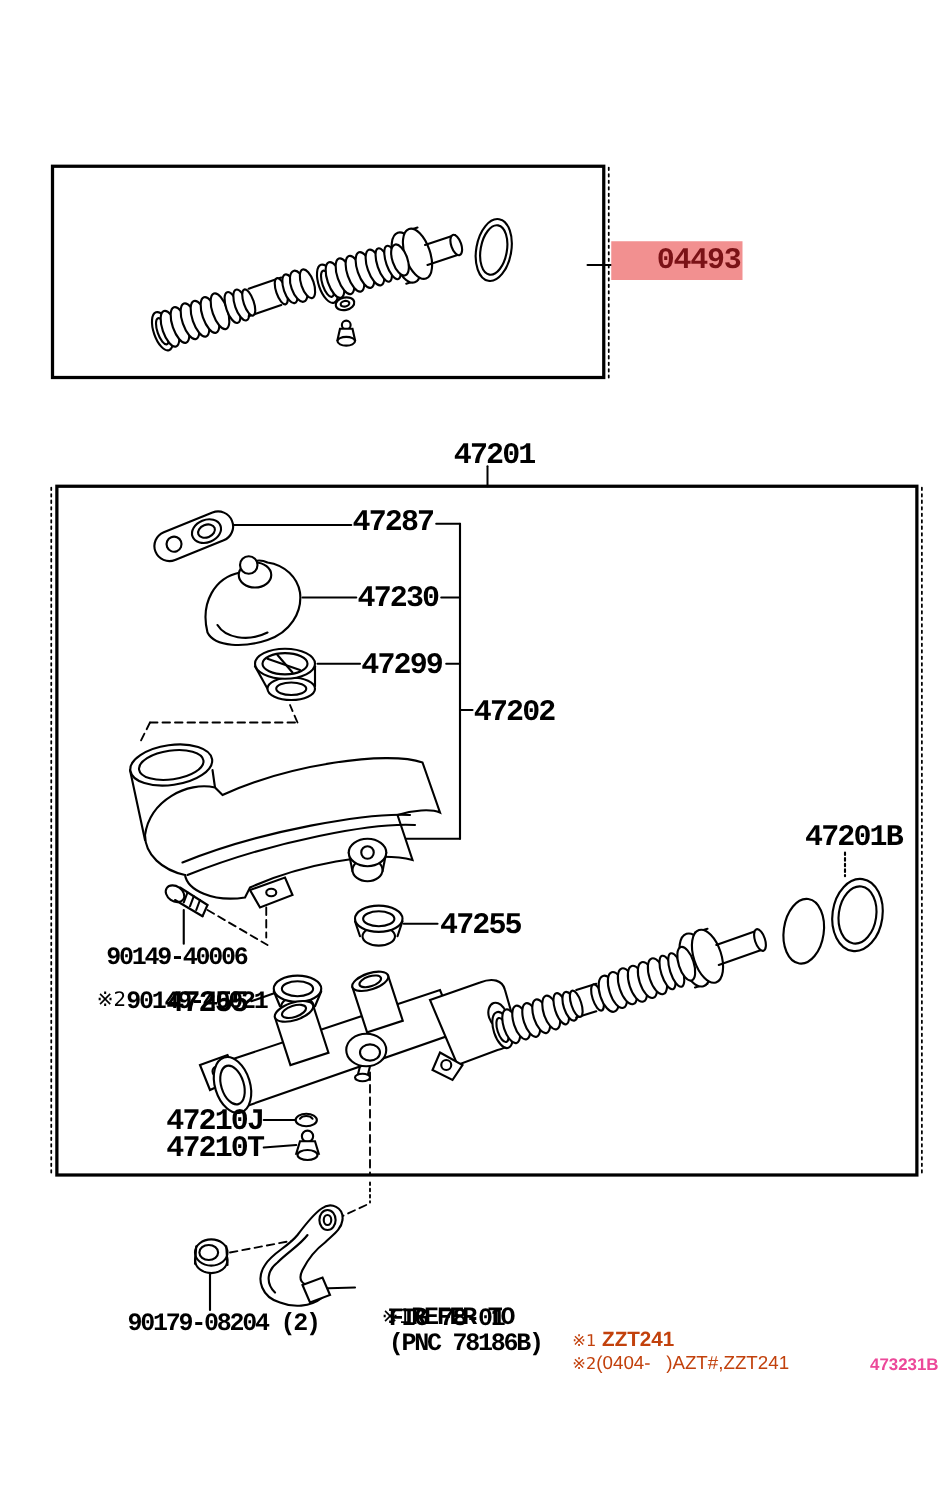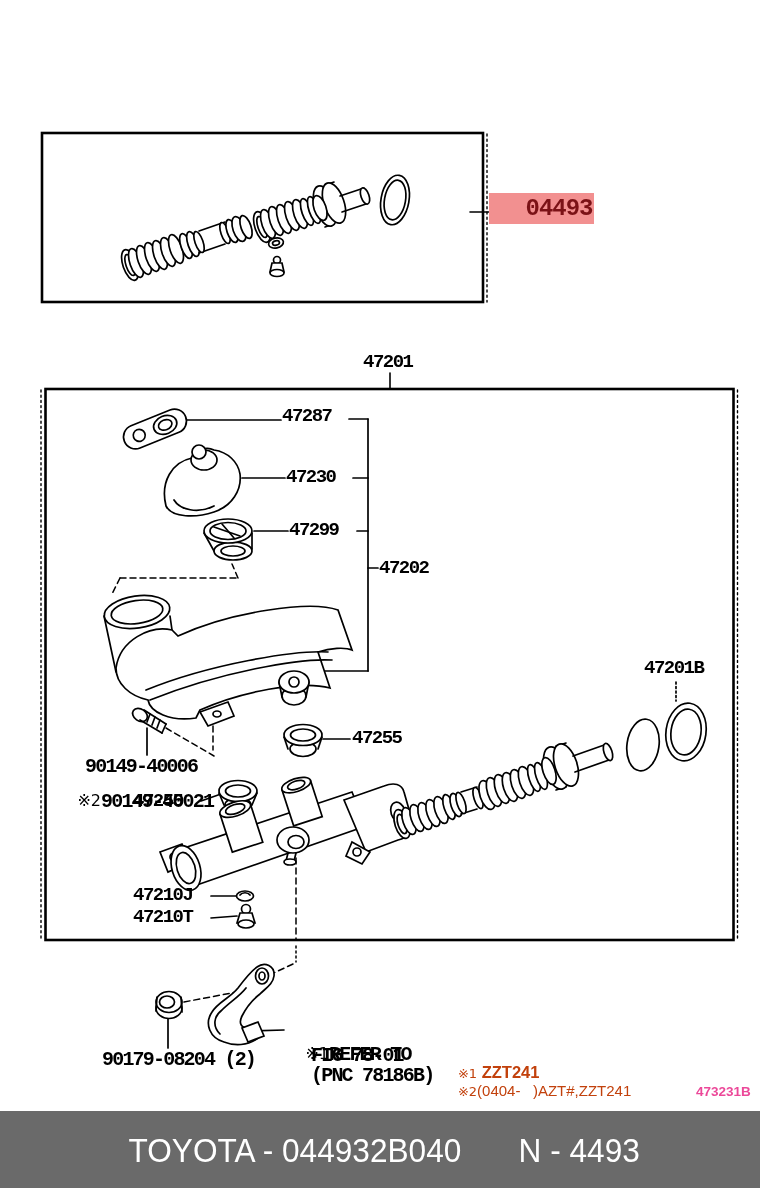--- a/index.html
+++ b/index.html
@@ -1,20 +1,20 @@
 <!DOCTYPE html>
 <html><head>
 <meta charset="utf-8">
 <style>
   html,body{margin:0;padding:0;background:#fff;}
   .page{position:relative;width:760px;height:1188px;background:#ffffff;overflow:hidden;
         font-family:"Liberation Sans",sans-serif;}
   svg{position:absolute;left:0;top:0;}
   .pn{position:absolute;font-family:"Liberation Mono",monospace;font-weight:bold;
-      color:#000;font-size:19px;line-height:1;letter-spacing:-1.5px;white-space:pre;}
+      color:#000;font-size:24px;line-height:1;letter-spacing:-1.5px;white-space:pre;}
   .pn-sm{font-size:20px;letter-spacing:-1.8px;}
   .prefix{font-family:"DejaVu Sans",sans-serif;font-weight:normal;font-size:16px;
           letter-spacing:0;vertical-align:1px;}
   .kit-label{position:absolute;left:489px;top:193px;width:70px;height:31px;
       background:#f29090;color:#7b1216;font-family:"Liberation Mono",monospace;
       font-weight:bold;font-size:24px;letter-spacing:-1px;display:flex;
       align-items:center;justify-content:center;padding-left:35px;}
   .app-note{position:absolute;font-family:"Liberation Sans",sans-serif;color:#c2410c;
       white-space:pre;line-height:1;}
   .app-note .apfx{font-family:"DejaVu Sans",sans-serif;font-size:13px;}
@@ -325,18 +325,14 @@
 
 <div class="app-note" style="left:449px;top:1048px;">
   <span class="apfx">※1</span><span class="app1-txt"> </span><span class="app1-txt">ZZT241</span>
 </div>
 <div class="app-note" style="left:449px;top:1067px;">
   <span class="apfx">※2</span><span class="app2-txt">(0404-   )AZT#,ZZT241</span>
 </div>
 
 <div class="figcode">473231B</div>
 
-<div class="footer">
-  <span>TOYOTA - 044932B040</span>
-  <span>N - 4493</span>
-</div>
 
 </div>
 
 </body></html>

